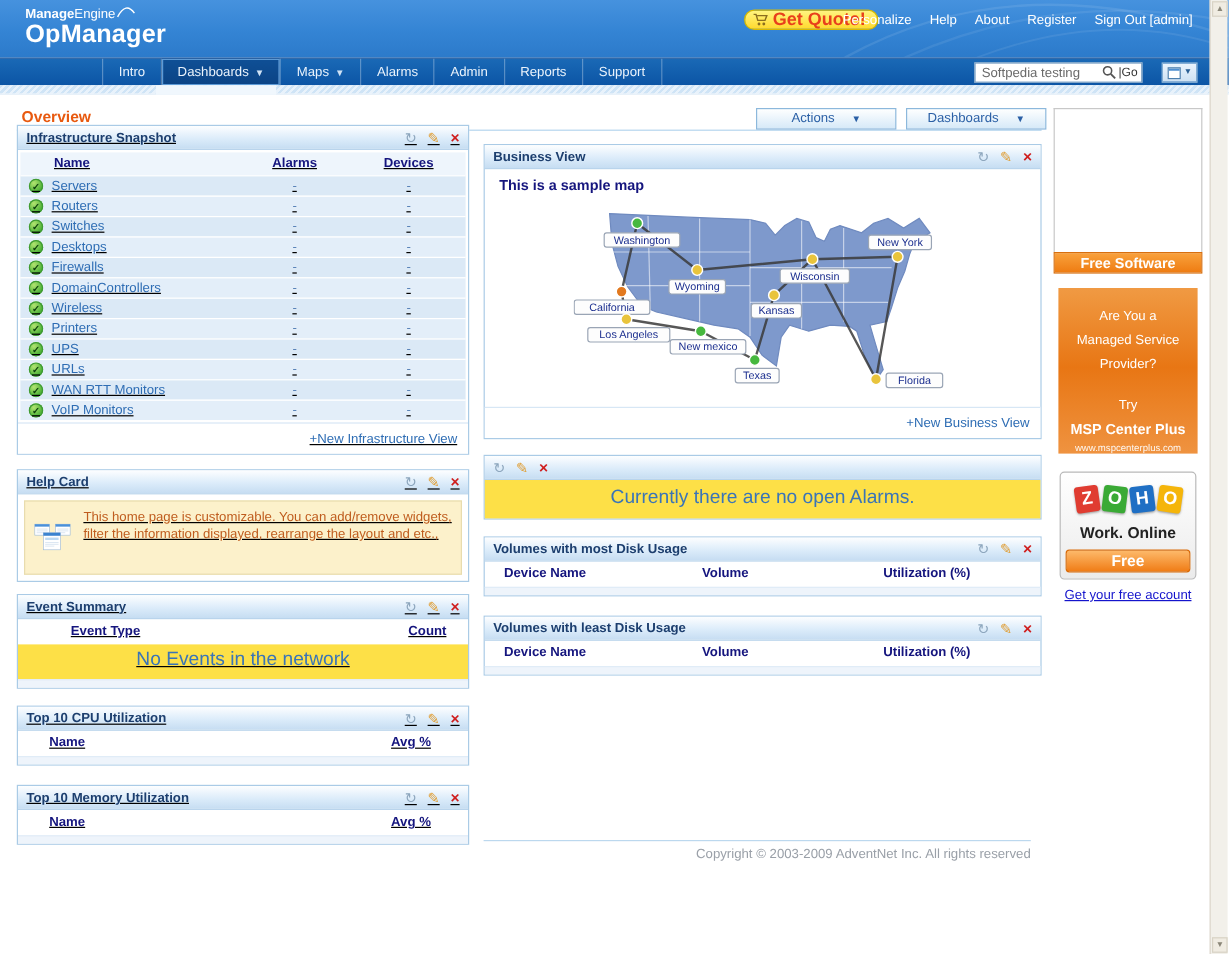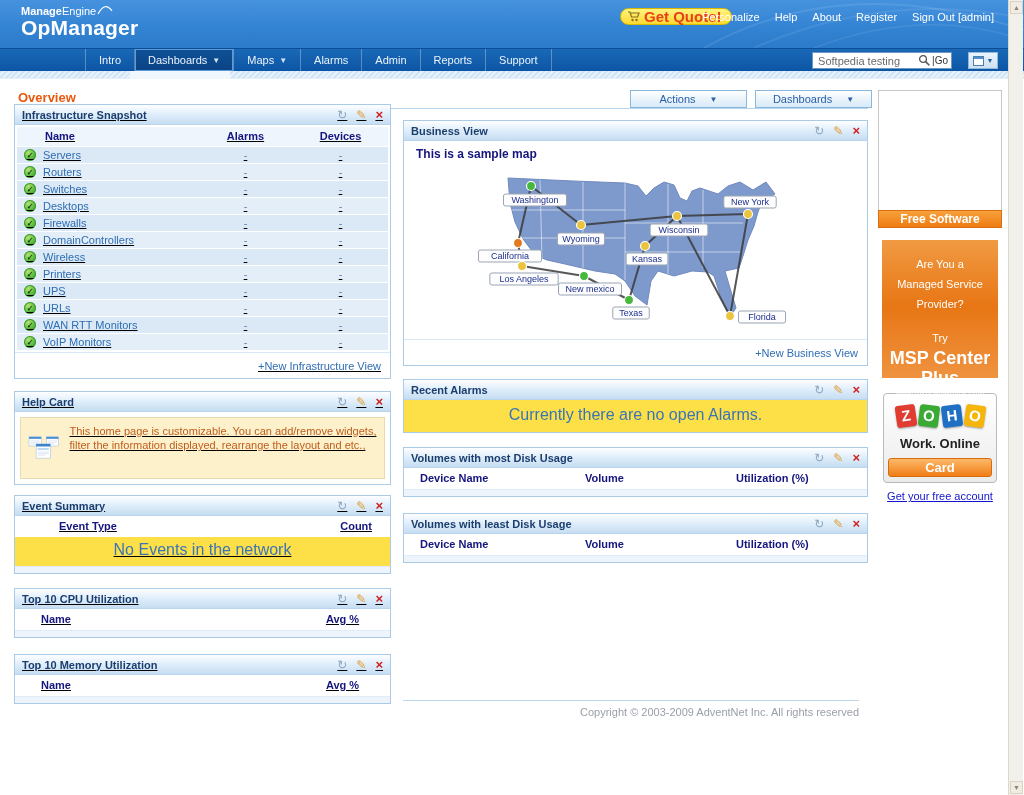--- a/index.html
+++ b/index.html
@@ -100,21 +100,21 @@
   .map-wrap { width:332px; height:166px; margin:2px 0 8px 74px; position:relative; }
   
   .sidebar { position:absolute; left:878px; top:90px; width:124px; }
   .sb-box1 { border:1px solid #c8c8c8; border-bottom:none; background:#fff; height:120px; cursor:pointer; }
   .sb-banner { height:18px; background:linear-gradient(#f9a13c,#ee7c12); border:1px solid #d86f0e;
     color:#fff; font-weight:bold; font-size:12px; text-align:center; line-height:17px; cursor:pointer; }
   .msp { margin:12px auto 0; width:116px; height:138px; text-align:center; padding-top:14px; cursor:pointer;
     background:linear-gradient(180deg,#f09a43,#e87614 48%,#ef9340); color:#fff; }
   .msp .line { font-size:11px; line-height:20px; }
   .msp .line.blank { height:14px; }
-  .msp .line.bold { font-weight:bold; font-size:18px; }
+  .msp .line.bold { font-weight:bold; font-size:12px; }
   .msp .line.small { font-size:8px; line-height:12px; opacity:.92; }
   .zoho { margin:15px auto 0; width:114px; border:1px solid #b9b9b9; border-radius:4px;
     background:linear-gradient(#ffffff,#ebebeb); padding:11px 0 5px; text-align:center; cursor:pointer; }
   .zletters { display:flex; justify-content:center; gap:3px; }
   .zl { width:20px; height:22px; border-radius:3px; color:#fff; font-weight:bold; font-size:15px;
     line-height:22px; box-shadow:0 1px 2px rgba(0,0,0,.35); }
   .zl:nth-child(1){ transform:rotate(-8deg); } .zl:nth-child(2){ transform:rotate(7deg); }
   .zl:nth-child(3){ transform:rotate(-7deg); } .zl:nth-child(4){ transform:rotate(8deg); }
   .zoho-tag { margin:9px 0 7px; font-size:13px; font-weight:bold; color:#222; }
   .zoho-free { margin:0 4px; height:19px; border-radius:3px; border:1px solid #d96c0a; color:#fff;
@@ -511,21 +511,20 @@
             <text x="284" y="152" text-anchor="middle" font-size="9" fill="#1c2f8f" font-family="Liberation Sans, sans-serif">Florida</text>
           </g>
           <circle cx="252" cy="148" r="4.5" fill="#e9c43c" stroke="#ffffff" stroke-width="1.2"></circle>
         </svg>
     </div>
     <div class="wfoot"><span>+New Business View</span></div>
   </div>
 
   <div class="widget" style="margin-bottom:14px">
     <div class="whead">
-      <span class="wtitle">Recent Alarms</span>
       <span class="wicons">
           <span class="ic-refresh">↻</span>
           <span class="ic-edit">✎</span>
           <span class="ic-close">×</span>
         </span>
     </div>
     <div class="empty-msg" style="padding:6px 0 8px">Currently there are no open Alarms.</div>
   </div>
 
   <div class="widget" style="margin-bottom:16px">
@@ -577,21 +576,21 @@
       <div class="line small">www.mspcenterplus.com</div>
     </div>
   <div class="zoho">
     <div class="zletters" id="zoho-letters">
         <span class="zl" style="background: rgb(224, 60, 49);">Z</span>
         <span class="zl" style="background: rgb(58, 170, 53);">O</span>
         <span class="zl" style="background: rgb(31, 111, 196);">H</span>
         <span class="zl" style="background: rgb(245, 181, 10);">O</span>
       </div>
     <div class="zoho-tag">Work. Online</div>
-    <div class="zoho-free">Card</div>
+    <div class="zoho-free">Free</div>
   </div>
   <span class="zoho-link">Get your free account</span>
 </div>
 
 <div class="footer">Copyright © 2003-2009 AdventNet Inc. All rights reserved</div>
 <div class="scrollbar">
   <div class="sb-btn up">▲</div>
   <div class="sb-btn down">▼</div>
 </div>
 

